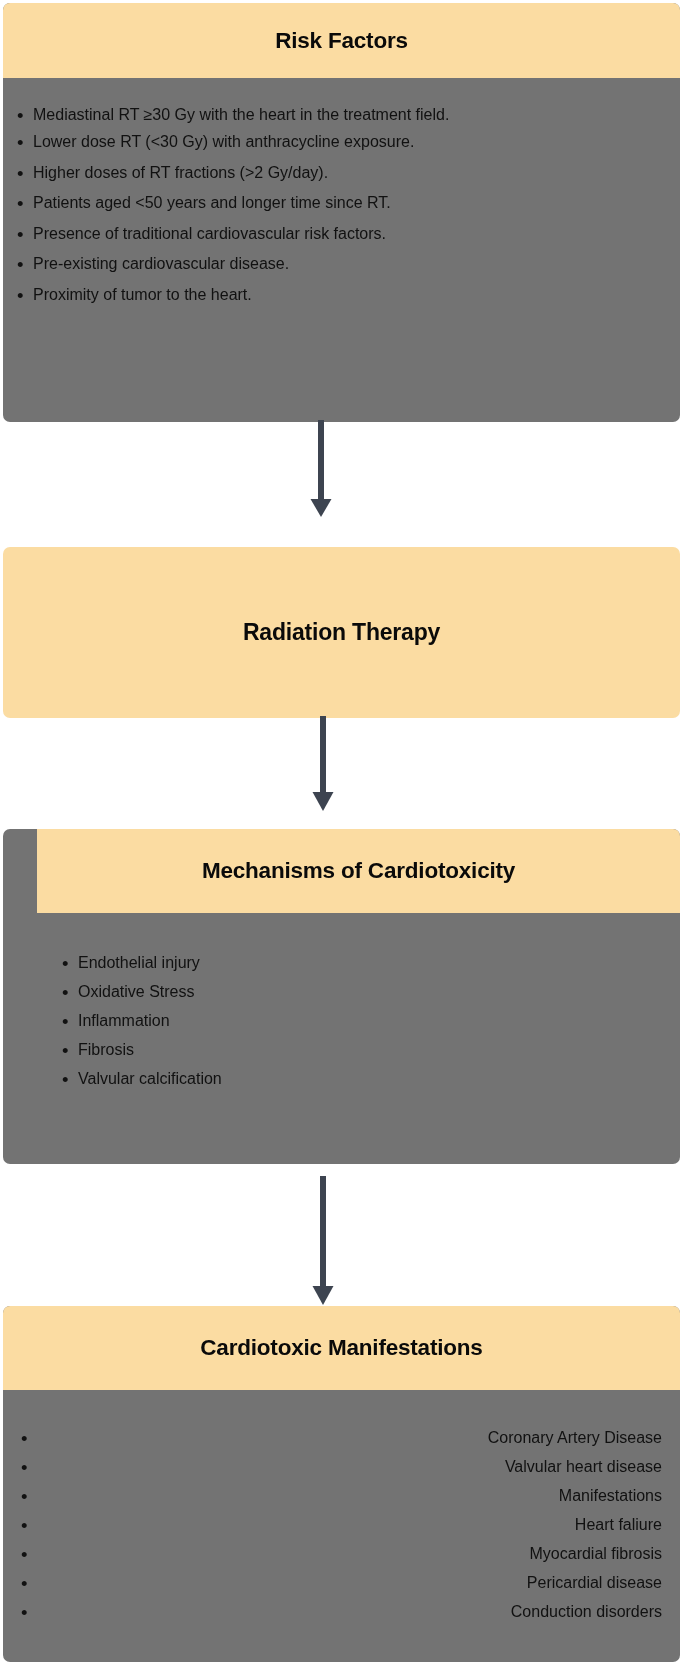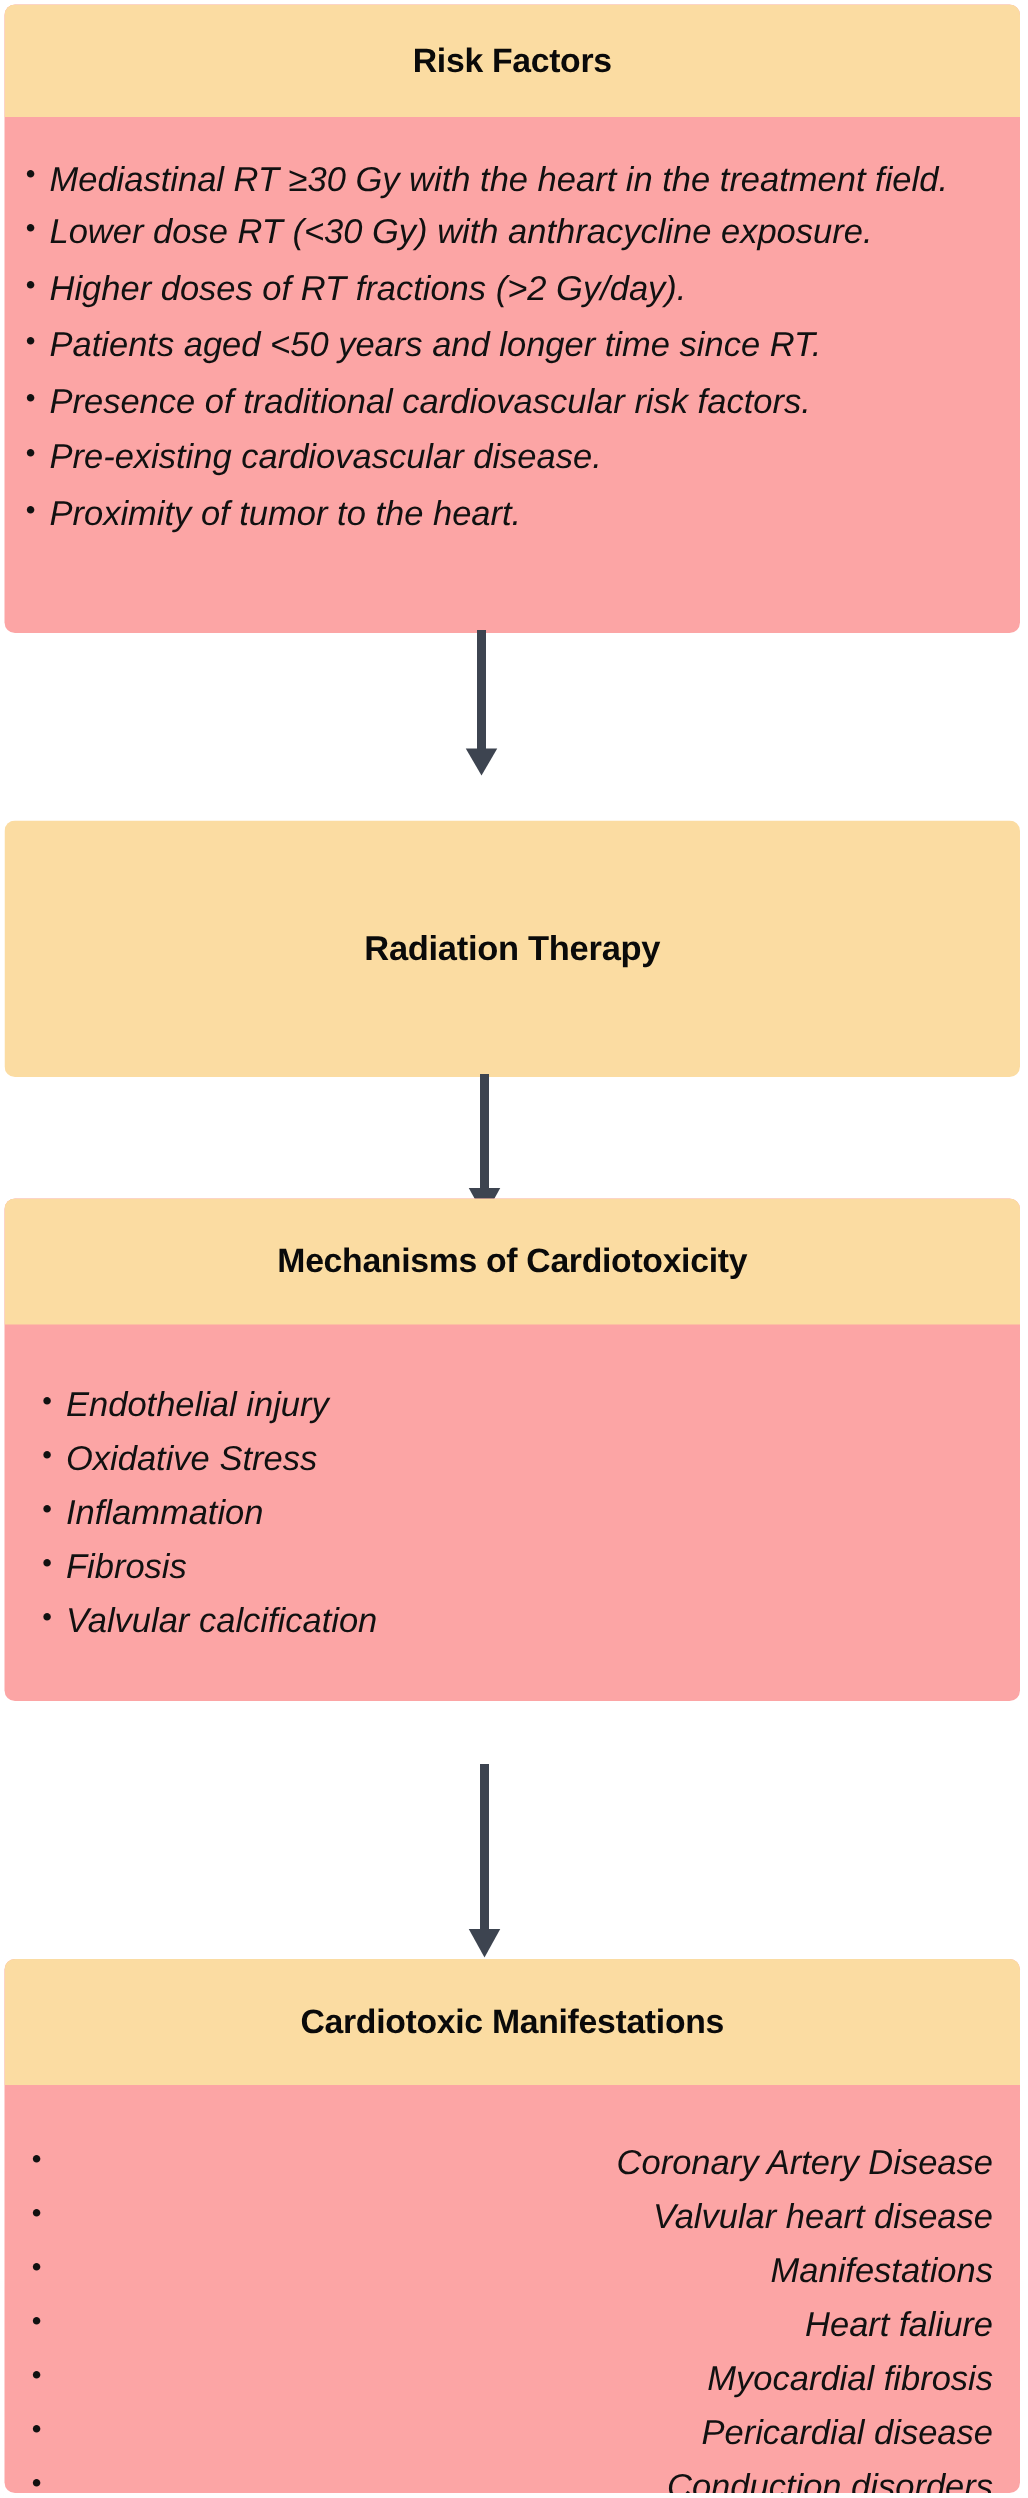--- a/index.html
+++ b/index.html
@@ -23,21 +23,21 @@
   }
 
   
   .node {
     position: absolute;
     left: 3px;
     width: 677px;
     box-sizing: border-box;
     border-radius: 7px;
     overflow: hidden;
-    background: #fca5a5;
+    background: #737373;
   }
   .node.solid {
     background: #FBDCA2;
   }
 
   .node-header {
     background: #FBDCA2;
     text-align: center;
     font-weight: bold;
     color: #0a0a0a;
@@ -55,25 +55,24 @@
   }
 
   .bullet-list {
     list-style: none;
     margin: 0;
     padding: 0;
   }
   .bullet-list li {
     position: relative;
     color: #111111;
-    font-size: 23px;
+    font-size: 16px;
     line-height: 1.0;
     padding-left: 24px;
     margin: 0;
-    font-style: italic;
   }
   .bullet-list li::before {
     content: "\2022";
     position: absolute;
     left: 8px;
     top: 0;
     font-size: 18.5px;
     line-height: inherit;
     color: #111111;
   }
@@ -95,21 +94,21 @@
   #node-radiation-therapy {
     top: 547px;
     height: 171px;
   }
   #node-radiation-therapy .node-header {
     height: 171px;
     font-size: 23px;
   }
 
   
-  #node-mechanisms { top: 799px; height: 335px; }
+  #node-mechanisms { top: 829px; height: 335px; padding-left: 34px; }
   #node-mechanisms .node-header { height: 84px; }
   #node-mechanisms .node-body { padding: 42px 18px 0 6px; margin-left: 11px; }
   #node-mechanisms .bullet-list li { margin-bottom: 13px; }
 
   
   #node-manifestations { top: 1306px; height: 356px; }
   #node-manifestations .node-header { height: 84px; }
   #node-manifestations .node-body { padding: 40px 18px 0 8px; }
   #node-manifestations .bullet-list li {
     margin-bottom: 13px;

